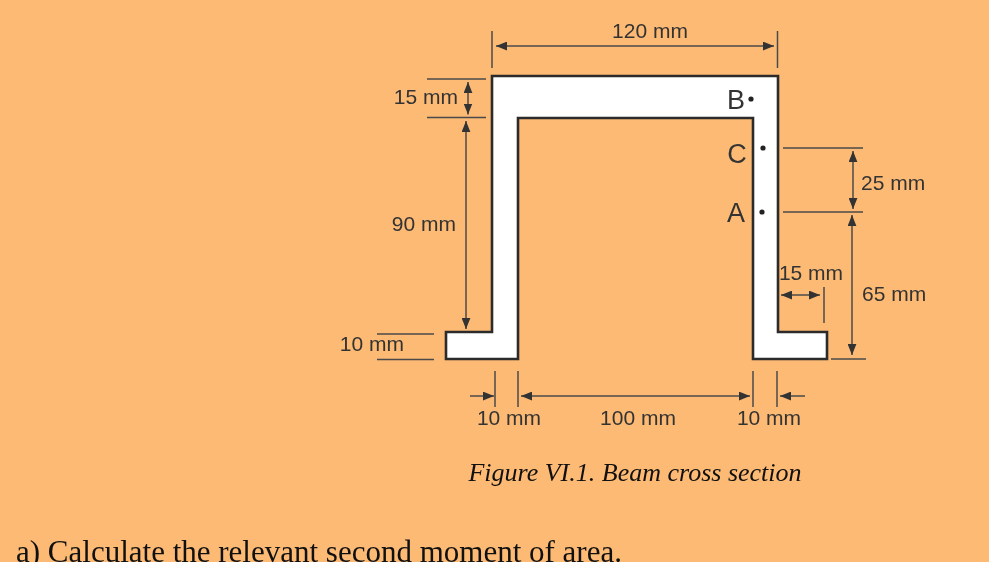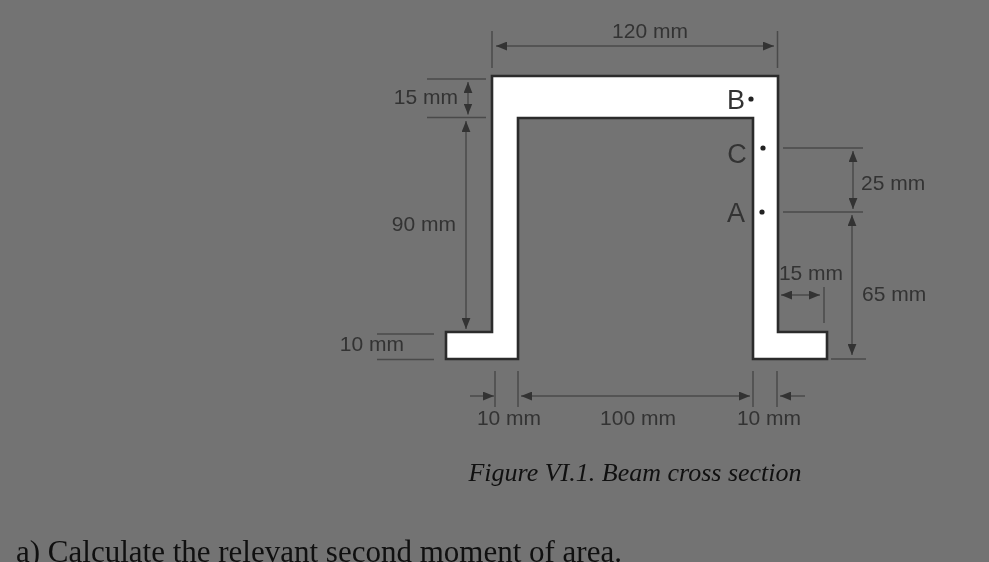--- a/index.html
+++ b/index.html
@@ -1,16 +1,16 @@
 <!DOCTYPE html>
 <html><head>
 <meta charset="utf-8">
 <style>
   html,body{margin:0;padding:0;background:#ffffff;}
-  .page{position:relative;width:989px;height:562px;background:#737373;overflow:hidden;
+  .page{position:relative;width:989px;height:562px;background:#fdba74;overflow:hidden;
         font-family:"Liberation Sans",sans-serif;}
   svg{position:absolute;left:0;top:0;}
   svg text.dim{font-family:"Liberation Sans",sans-serif;font-size:21px;fill:#333;}
   svg text.pt{font-family:"Liberation Sans",sans-serif;font-size:27px;fill:#333;}
   .caption{position:absolute;left:455px;top:458px;width:360px;text-align:center;
            font-family:"Liberation Serif",serif;font-size:26px;color:#101010;white-space:nowrap;font-style:italic;}
   .question{position:absolute;left:16px;top:502px;
             font-family:"Liberation Serif",serif;font-size:31px;color:#101010;white-space:nowrap;margin-top:32px;}
 </style>
 </head>

